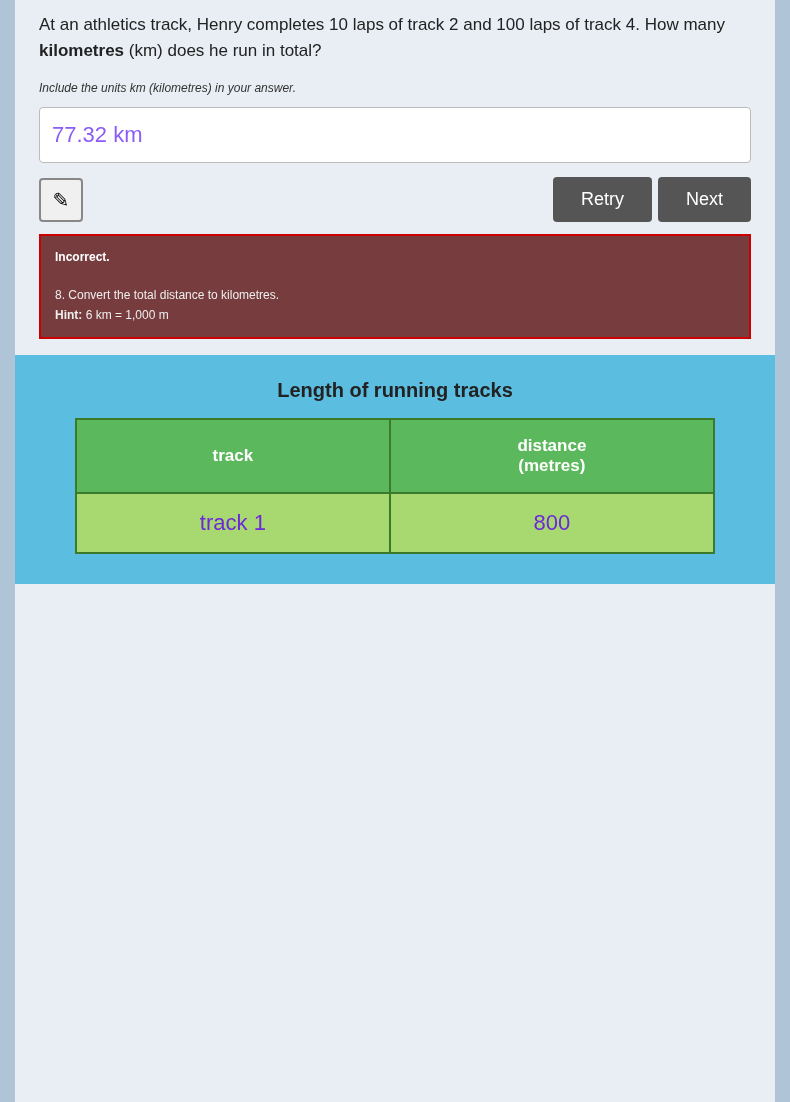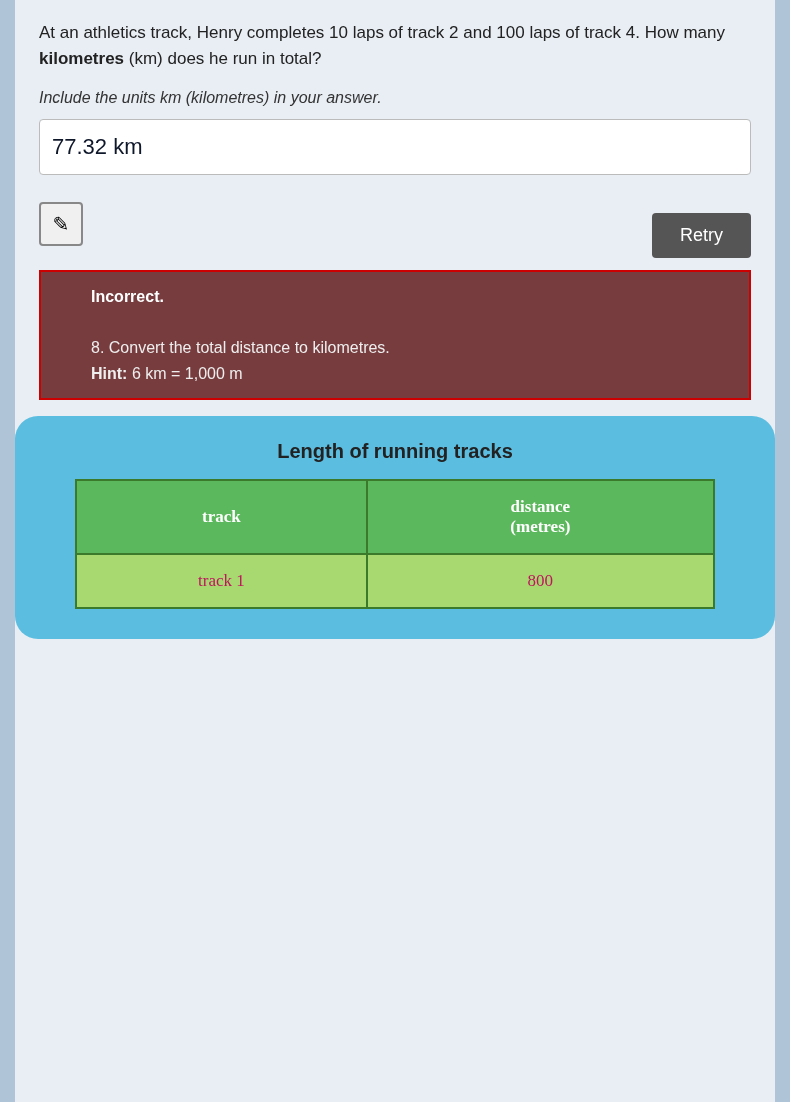--- a/index.html
+++ b/index.html
@@ -11,42 +11,42 @@
       display: flex;
       justify-content: center;
     }
     .main-container {
       width: 760px;
       background: #e8eef4;
       margin: 0 auto;
     }
     .question-section {
       background: #e8eef4;
-      padding: 20px 24px 16px 24px;
+      padding: 12px 24px 16px 24px;
     }
     .question-text {
       font-size: 17px;
       line-height: 1.5;
       color: #222;
       margin-bottom: 18px;
     }
     .question-text strong {
       font-weight: bold;
     }
     .instruction-text {
-      font-size: 16px;
+      font-size: 12px;
       font-style: italic;
       color: #333;
       margin-bottom: 12px;
     }
     .answer-input {
       width: 100%;
       padding: 14px 12px;
       font-size: 22px;
-      color: #0f172a;
+      color: #8b5cf6;
       border: 1.5px solid #bbb;
       border-radius: 4px;
       background: #fff;
       margin-bottom: 14px;
       outline: none;
     }
     .controls-row {
       display: flex;
       align-items: center;
       justify-content: space-between;
@@ -70,76 +70,72 @@
     }
     .btn-retry, .btn-next {
       padding: 12px 28px;
       font-size: 18px;
       border: none;
       border-radius: 4px;
       background: #555;
       color: #fff;
       cursor: pointer;
       font-weight: 500;
-      margin-top: 24px;
     }
     .feedback-box {
       border: 2px solid #cc0000;
       background: rgba(255,255,255,0.15);
       padding: 12px 14px;
       margin-bottom: 0;
       position: relative;
       overflow: hidden;
     }
     .feedback-overlay {
       position: absolute;
       top: 0; left: 0; right: 0; bottom: 0;
       background: rgba(80, 0, 0, 0.75);
       z-index: 1;
       border-radius: 0;
     }
     .feedback-text {
       position: relative;
       z-index: 2;
-      font-size: 16px;
+      font-size: 12px;
       line-height: 1.6;
       color: #eee;
-      margin-left: 36px;
     }
     .feedback-text .incorrect-label {
       font-weight: bold;
       color: #fff;
     }
     .feedback-text .hint-label {
       font-weight: bold;
     }
     .table-section {
       background: #5bbde0;
       padding: 24px 60px 30px 60px;
-      border-radius: 23px;
     }
     .table-title {
       text-align: center;
       font-size: 20px;
       font-weight: bold;
       color: #222;
       margin-bottom: 16px;
     }
     .track-table {
       width: 100%;
       border-collapse: collapse;
       border: 2.5px solid #3a7a2a;
-      font-family: Liberation Serif, serif;
     }
     .track-table th, .track-table td {
       border: 2.5px solid #3a7a2a;
       text-align: center;
       padding: 16px 10px;
-      font-size: 17px;
-      color: #be185d;
+      font-size: 22px;
+      color: #6d28d9;
     }
     .track-table thead tr th {
       background: #5cb85c;
       color: #fff;
       font-weight: bold;
       font-size: 17px;
     }
     .track-table tbody tr td {
       background: #a8d870;
     }
@@ -157,20 +153,21 @@
       <span>At an athletics track, Henry completes 10 laps of track 2 and 100 laps of track 4. How many </span><strong>kilometres</strong><span> (km) does he run in total?</span>
     </p>
     <p class="instruction-text">Include the units km (kilometres) in your answer.</p>
     <input class="answer-input" type="text" value="77.32 km" style="">
     <div class="controls-row">
       <button class="edit-icon-btn">
         <span>✎</span>
       </button>
       <div class="btn-group">
         <button class="btn-retry">Retry</button>
+        <button class="btn-next">Next</button>
       </div>
     </div>
     
     <div class="feedback-box">
       <div class="feedback-overlay"></div>
       <div class="feedback-text">
         <span class="incorrect-label">Incorrect.</span><br>
         <br>
         <span>8. Convert the total distance to kilometres.</span><br>
         <span class="hint-label">Hint:</span><span> 6 km = 1,000 m</span>

